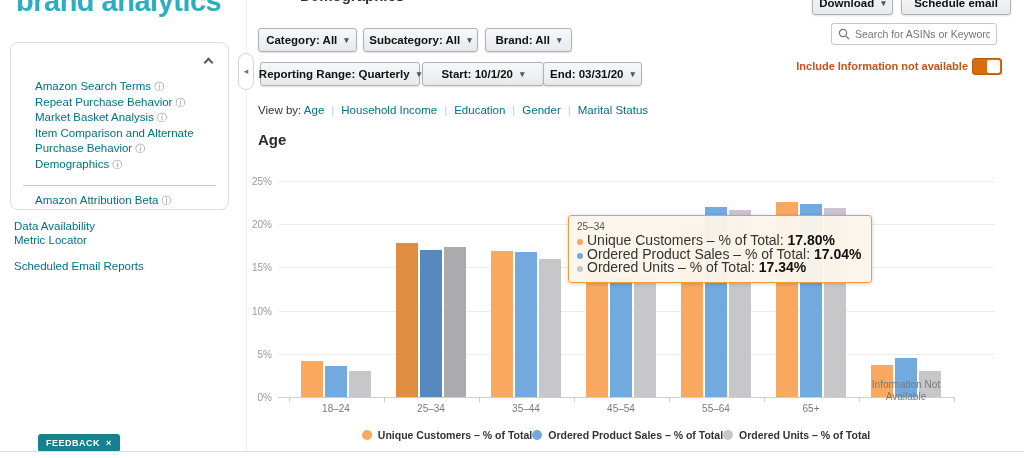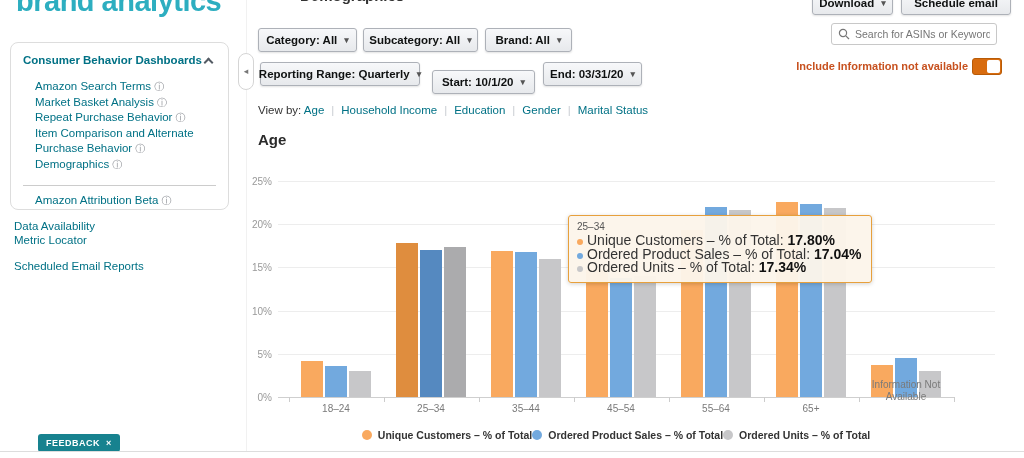--- a/index.html
+++ b/index.html
@@ -98,27 +98,26 @@
 
 <div id="logo-clip">
   <div id="logo">brand analytics</div>
 </div>
 <div id="heading-clip">
   <div id="heading-cropped">Demographics</div>
 </div>
 
 <div id="sidebar-card">
   <div id="sidebar-header">
-    <span>Consumer Behavior Dashboards</span>
     <span class="chevron-up"></span>
   </div>
   <div id="sidebar-items">
     <div class="side-item"><span>Amazon Search Terms</span><span class="info-icon">ⓘ</span></div>
+    <div class="side-item"><span>Repeat Purchase Behavior</span><span class="info-icon">ⓘ</span></div>
     <div class="side-item"><span>Market Basket Analysis</span><span class="info-icon">ⓘ</span></div>
-    <div class="side-item"><span>Repeat Purchase Behavior</span><span class="info-icon">ⓘ</span></div>
     <div class="side-item"><span>Item Comparison and Alternate Purchase Behavior</span><span class="info-icon">ⓘ</span></div>
     <div class="side-item"><span>Demographics</span><span class="info-icon">ⓘ</span></div>
   </div>
   <div id="sidebar-divider"></div>
   <div id="sidebar-beta" class="side-item"><span>Amazon Attribution Beta</span><span class="info-icon">ⓘ</span></div>
 </div>
 <div class="side-link" style="top:220px">Data Availability</div>
 <div class="side-link" style="top:234px">Metric Locator</div>
 <div class="side-link" style="top:260px">Scheduled Email Reports</div>
 
@@ -155,21 +154,21 @@
     <span class="caret">▾</span>
 </div>
 <div class="abtn" style="left:485px; top:28px; width:87px;">
   <span>Brand: All</span>
     <span class="caret">▾</span>
 </div>
 <div class="abtn" style="left:260px; top:62px; width:160px;">
   <span>Reporting Range: Quarterly</span>
     <span class="caret">▾</span>
 </div>
-<div class="abtn" style="left:432px; top:62px; width:103px;margin-top:8px;">
+<div class="abtn" style="left:422px; top:62px; width:122px;">
   <span>Start: 10/1/20</span>
     <span class="caret">▾</span>
 </div>
 <div class="abtn" style="left:543px; top:62px; width:99px;">
   <span>End: 03/31/20</span>
     <span class="caret">▾</span>
 </div>
 
 <div id="viewby">
   <span>View by:</span>

